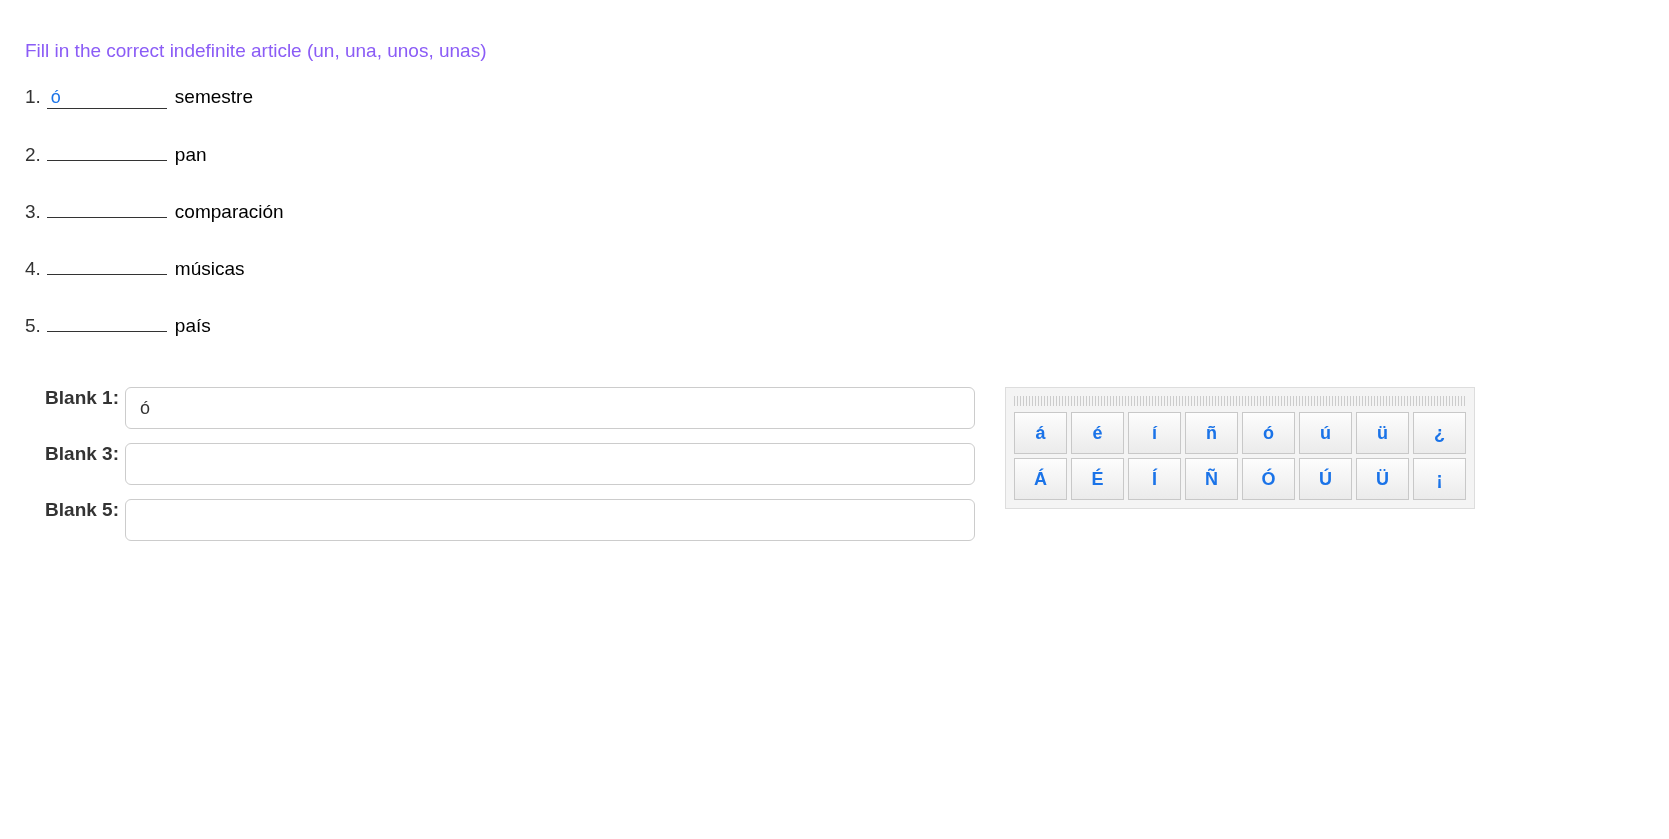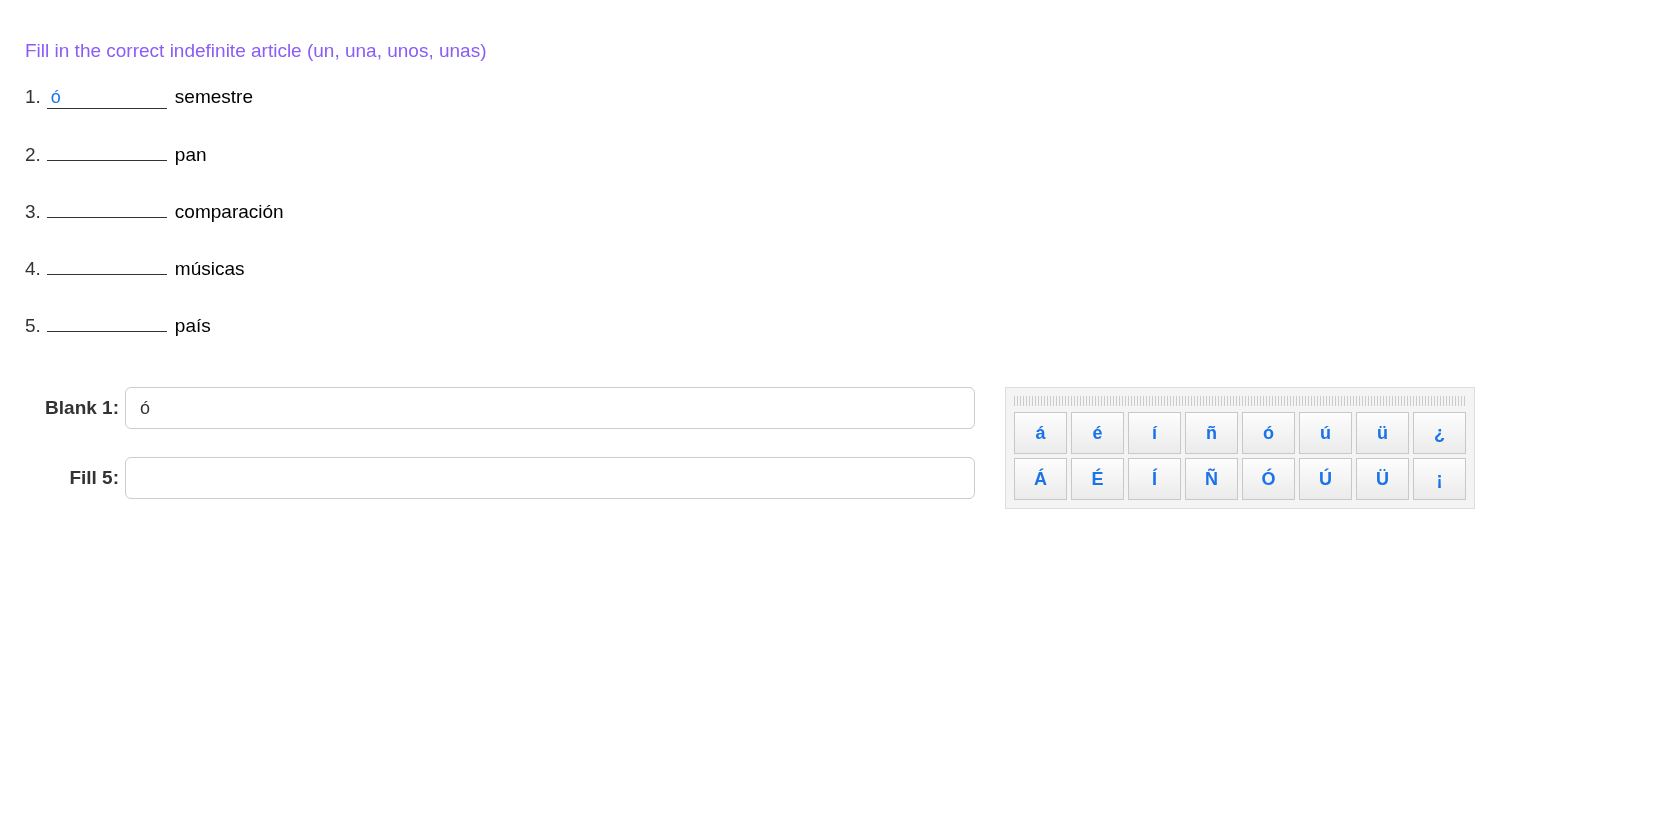--- a/index.html
+++ b/index.html
@@ -59,22 +59,22 @@
       align-items: flex-start;
     }
     
     .blanks-container {
       flex: 1;
       max-width: 950px;
     }
     
     .blank-row {
       display: flex;
-      align-items: center;
-      margin-bottom: 28px;
+      align-items: flex-start;
+      margin-bottom: 14px;
     }
     
     .blank-label {
       font-size: 19px;
       font-weight: bold;
       color: #333;
       width: 100px;
       text-align: right;
       padding-right: 6px;
     }
@@ -167,21 +167,25 @@
   </div>
 </div>
 
 <div class="answer-section">
   <div class="blanks-container">
     <div class="blank-row">
       <span class="blank-label">Blank 1:</span>
       <input type="text" class="blank-input" value="ó" style="">
     </div>
     <div class="blank-row">
-      <span class="blank-label">Fill 5:</span>
+      <span class="blank-label">Blank 3:</span>
+      <input type="text" class="blank-input" value="" style="">
+    </div>
+    <div class="blank-row">
+      <span class="blank-label">Blank 5:</span>
       <input type="text" class="blank-input" value="" style="">
     </div>
   </div>
 
   <div class="keyboard-panel">
     <div class="keyboard-header"></div>
     <div class="keyboard-row">
       <button class="char-button">á</button>
       <button class="char-button">é</button>
       <button class="char-button">í</button>

